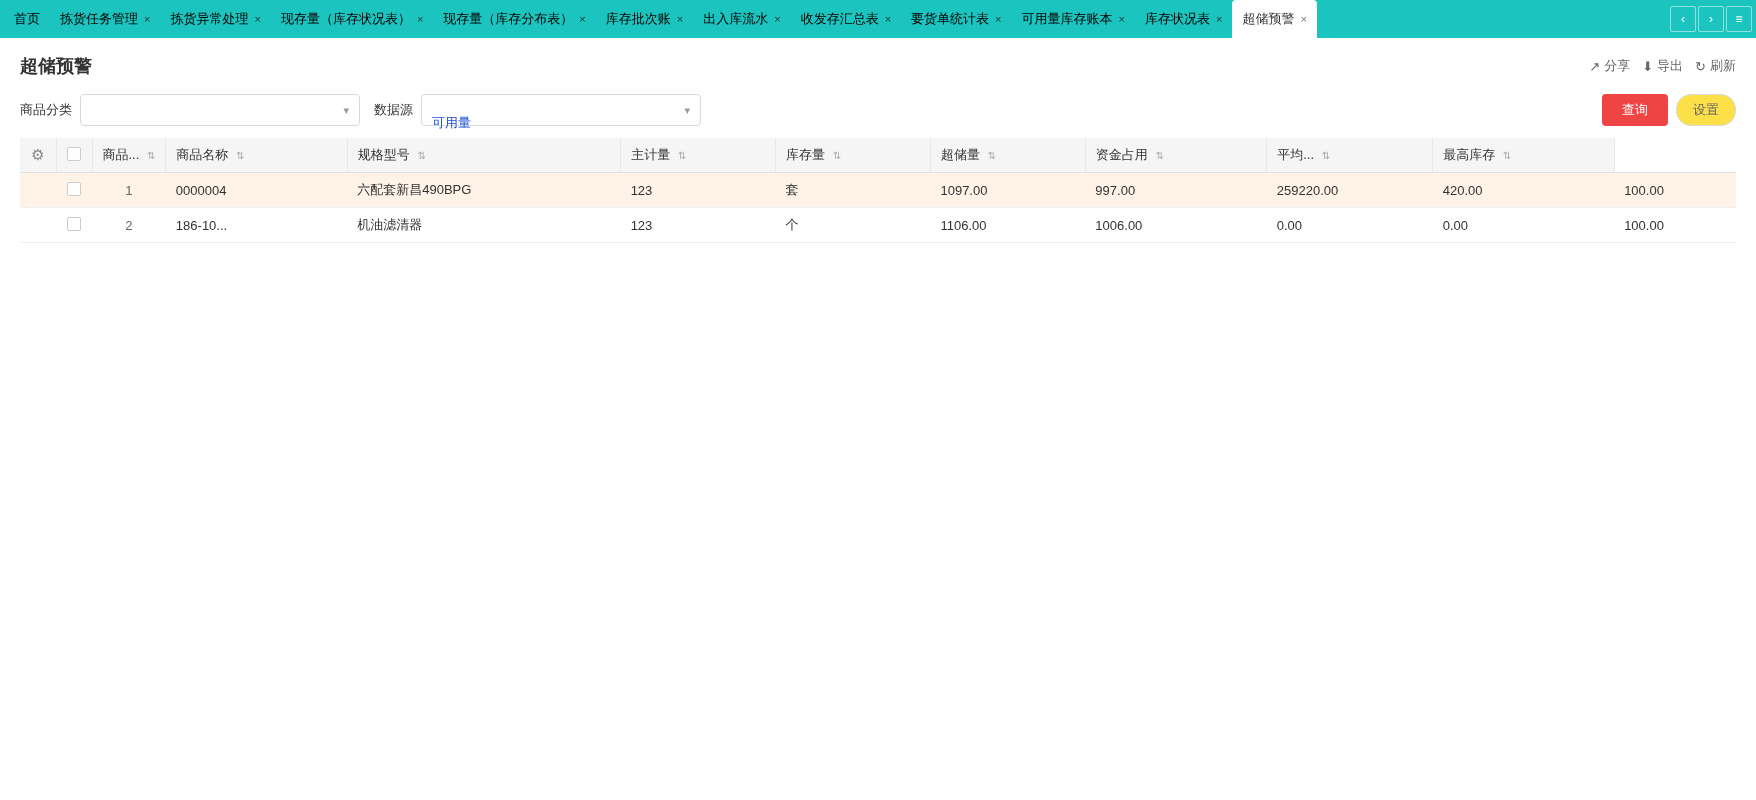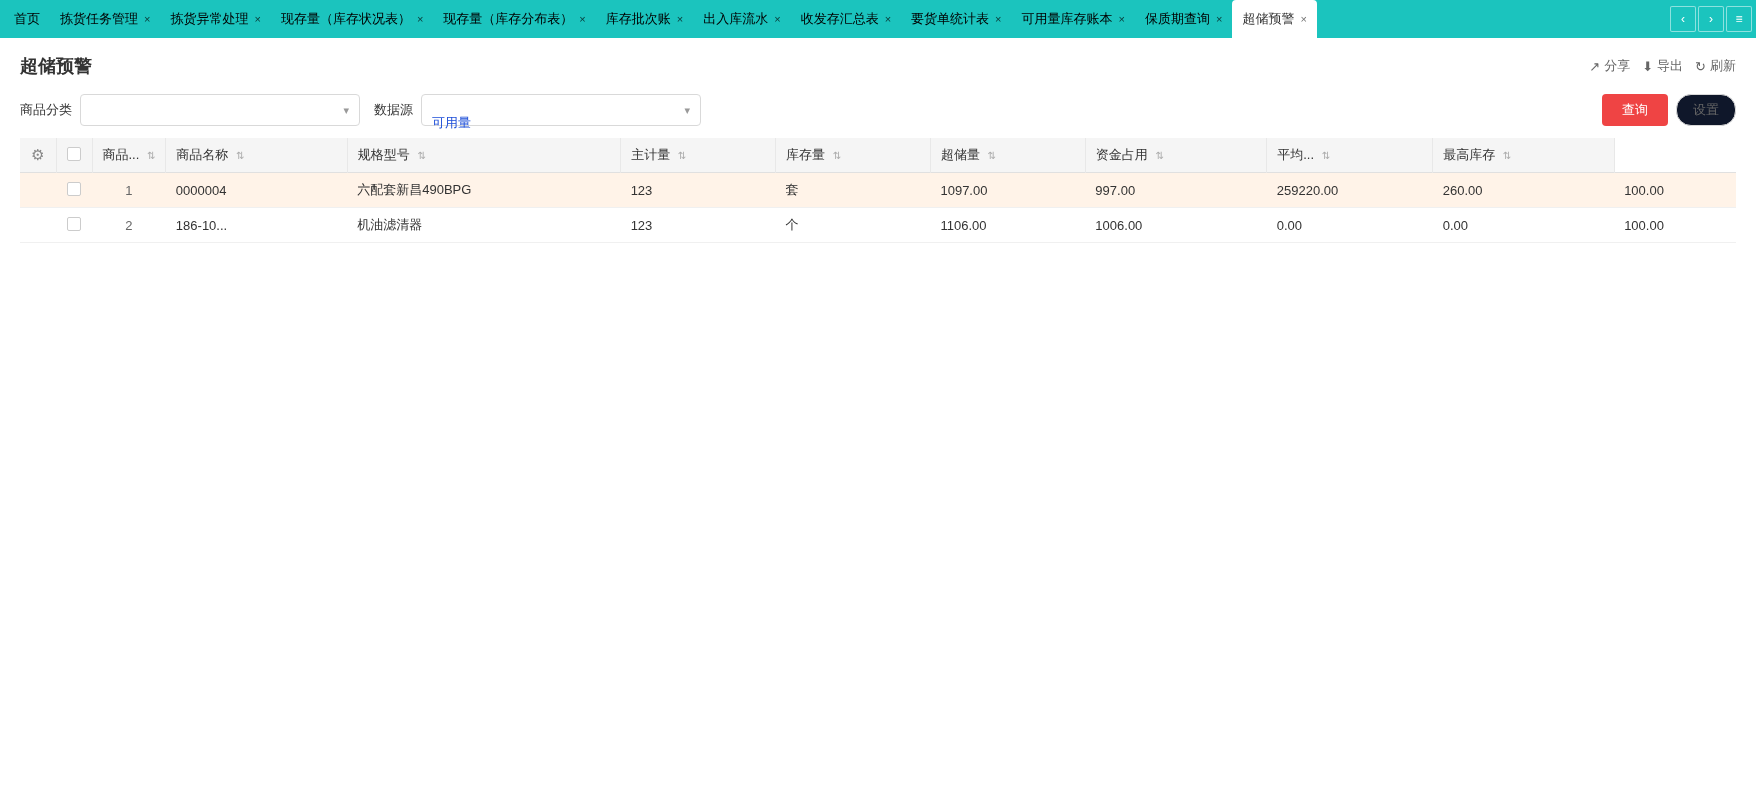--- a/index.html
+++ b/index.html
@@ -133,21 +133,21 @@
       background: #ef4444;
       color: #fff;
       border: none;
       border-radius: 4px;
       padding: 6px 20px;
       cursor: pointer;
       font-size: 13px;
       height: 32px;
     }
     .btn-settings {
-      background: #0f172a;
+      background: #fde047;
       color: #666;
       border: 1px solid #d9d9d9;
       border-radius: 15px;
       padding: 6px 16px;
       cursor: pointer;
       font-size: 13px;
       height: 32px;
     }
 
     
@@ -239,21 +239,21 @@
   </div>
   <div class="nav-item">
     <span>要货单统计表</span>
     <span class="close-x">×</span>
   </div>
   <div class="nav-item">
     <span>可用量库存账本</span>
     <span class="close-x">×</span>
   </div>
   <div class="nav-item">
-    <span>保质期查询</span>
+    <span>库存状况表</span>
     <span class="close-x">×</span>
   </div>
   <div class="nav-item active">
     <span>超储预警</span>
     <span class="close-x">×</span>
   </div>
   <div class="nav-arrows">
     <div class="nav-arrow-btn">‹</div>
     <div class="nav-arrow-btn">›</div>
     <div class="nav-arrow-btn">≡</div>
@@ -355,21 +355,21 @@
       <span class="checkbox"></span>
     </td>
     <td class="col-index">1</td>
     <td>0000004</td>
     <td>六配套新昌490BPG</td>
     <td>123</td>
     <td>套</td>
     <td>1097.00</td>
     <td>997.00</td>
     <td>259220.00</td>
-    <td>260.00</td>
+    <td>420.00</td>
     <td>100.00</td>
   </tr>
         <tr>
     <td class="col-settings"></td>
     <td class="col-checkbox">
       <span class="checkbox"></span>
     </td>
     <td class="col-index">2</td>
     <td>186-10...</td>
     <td>机油滤清器</td>

